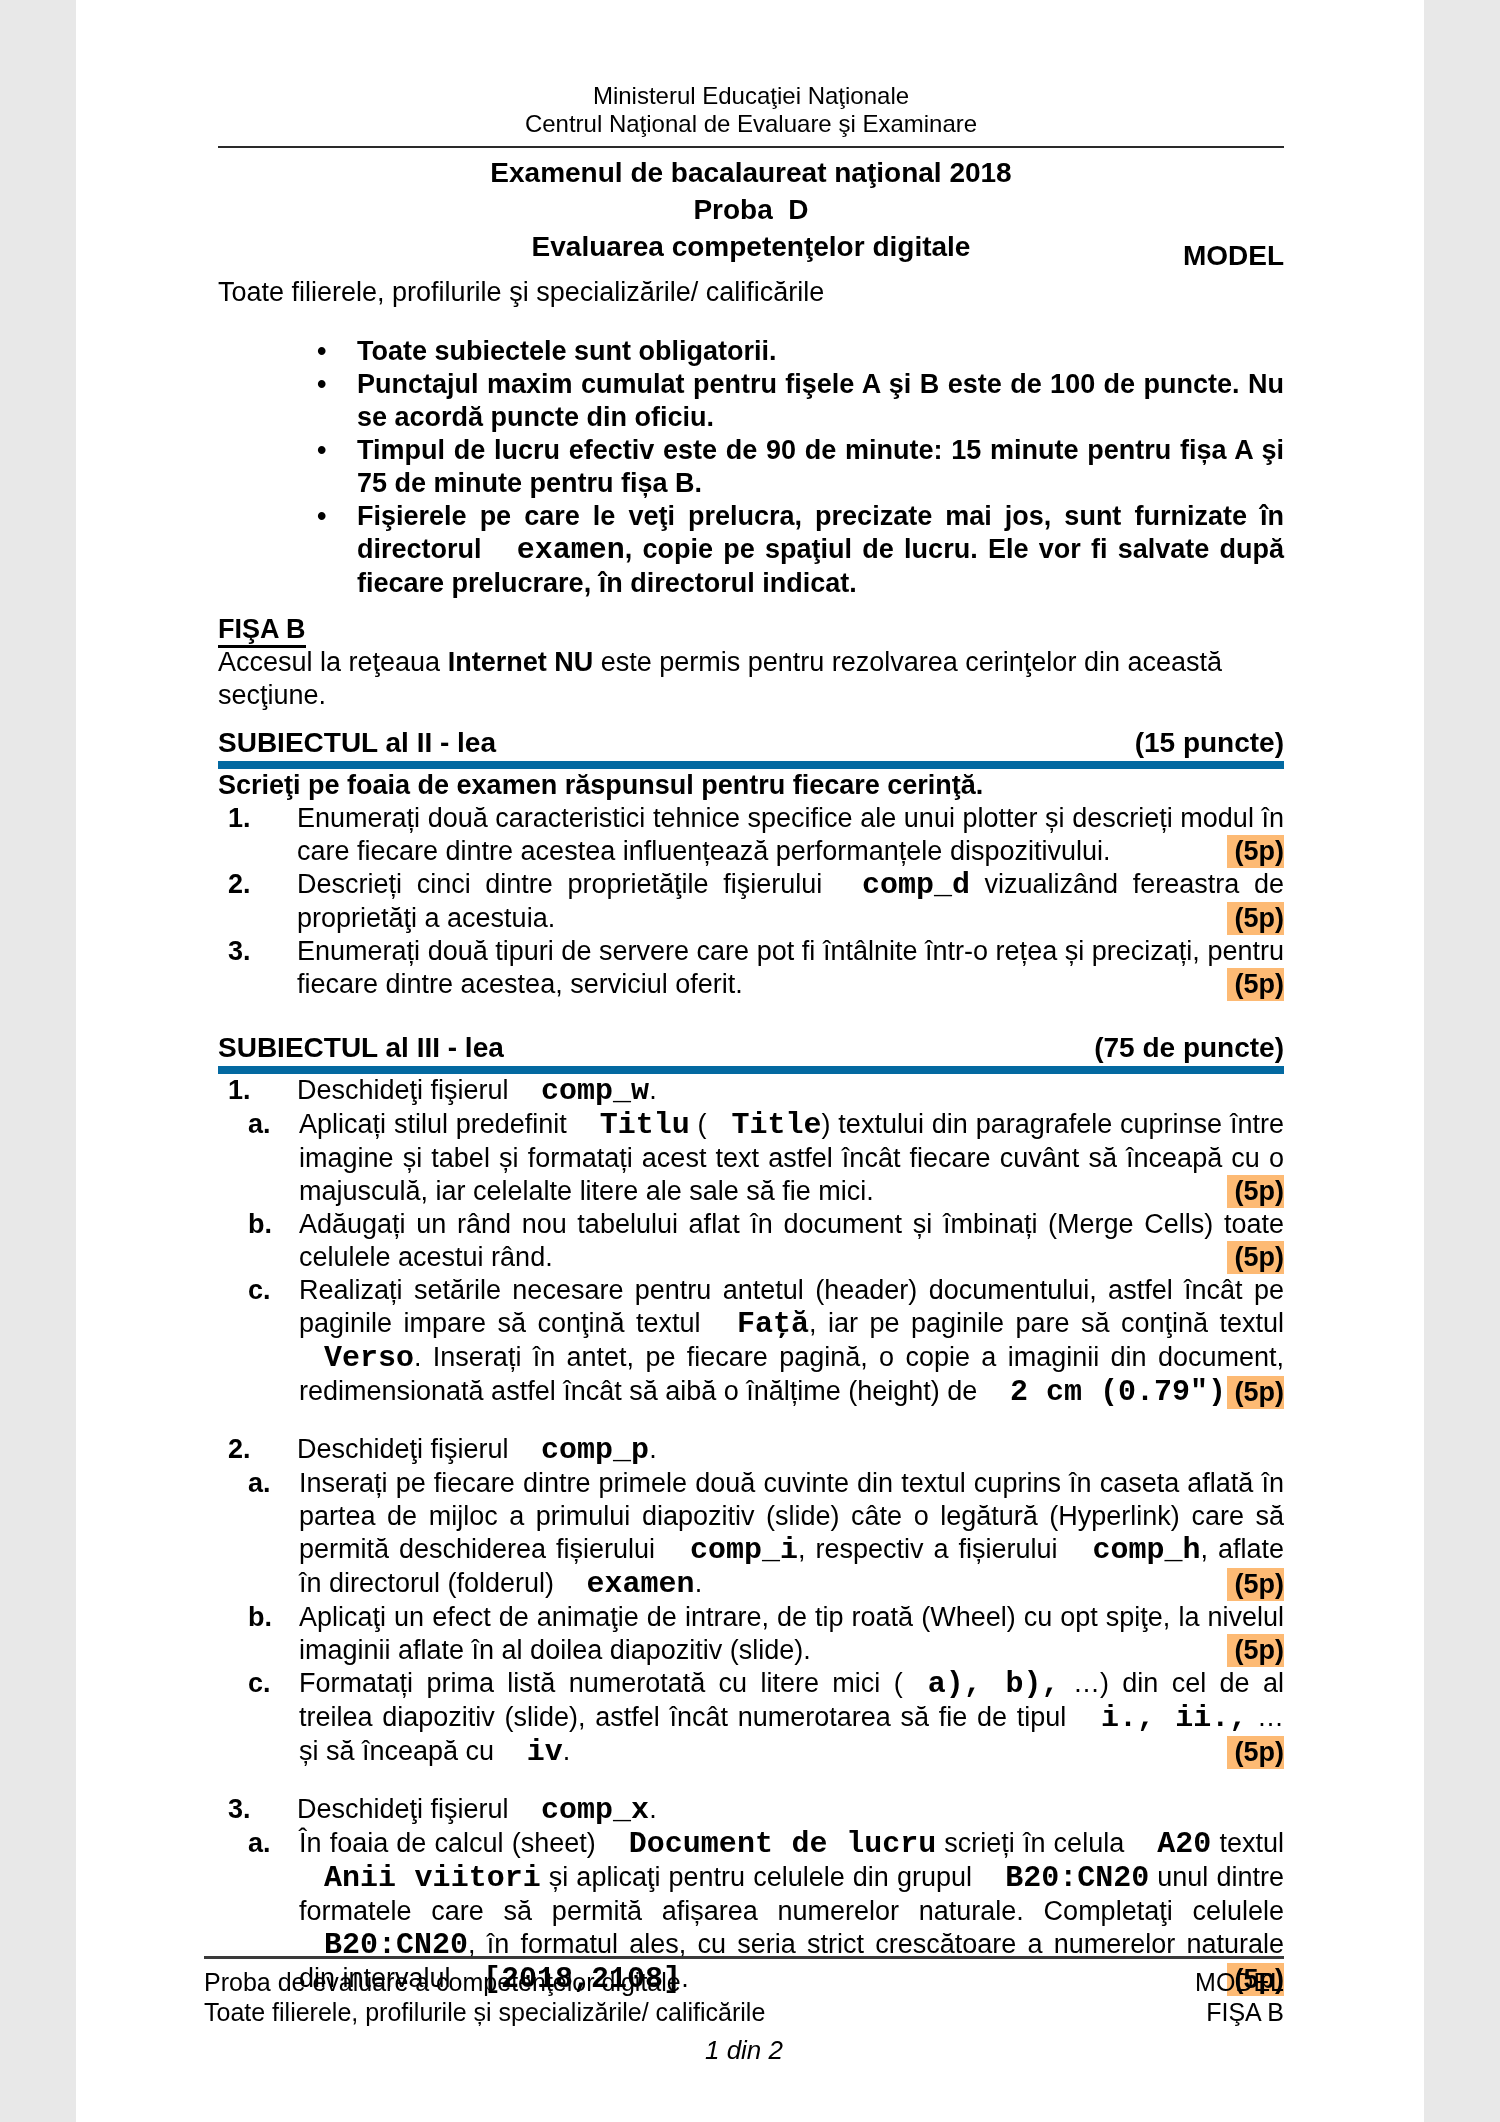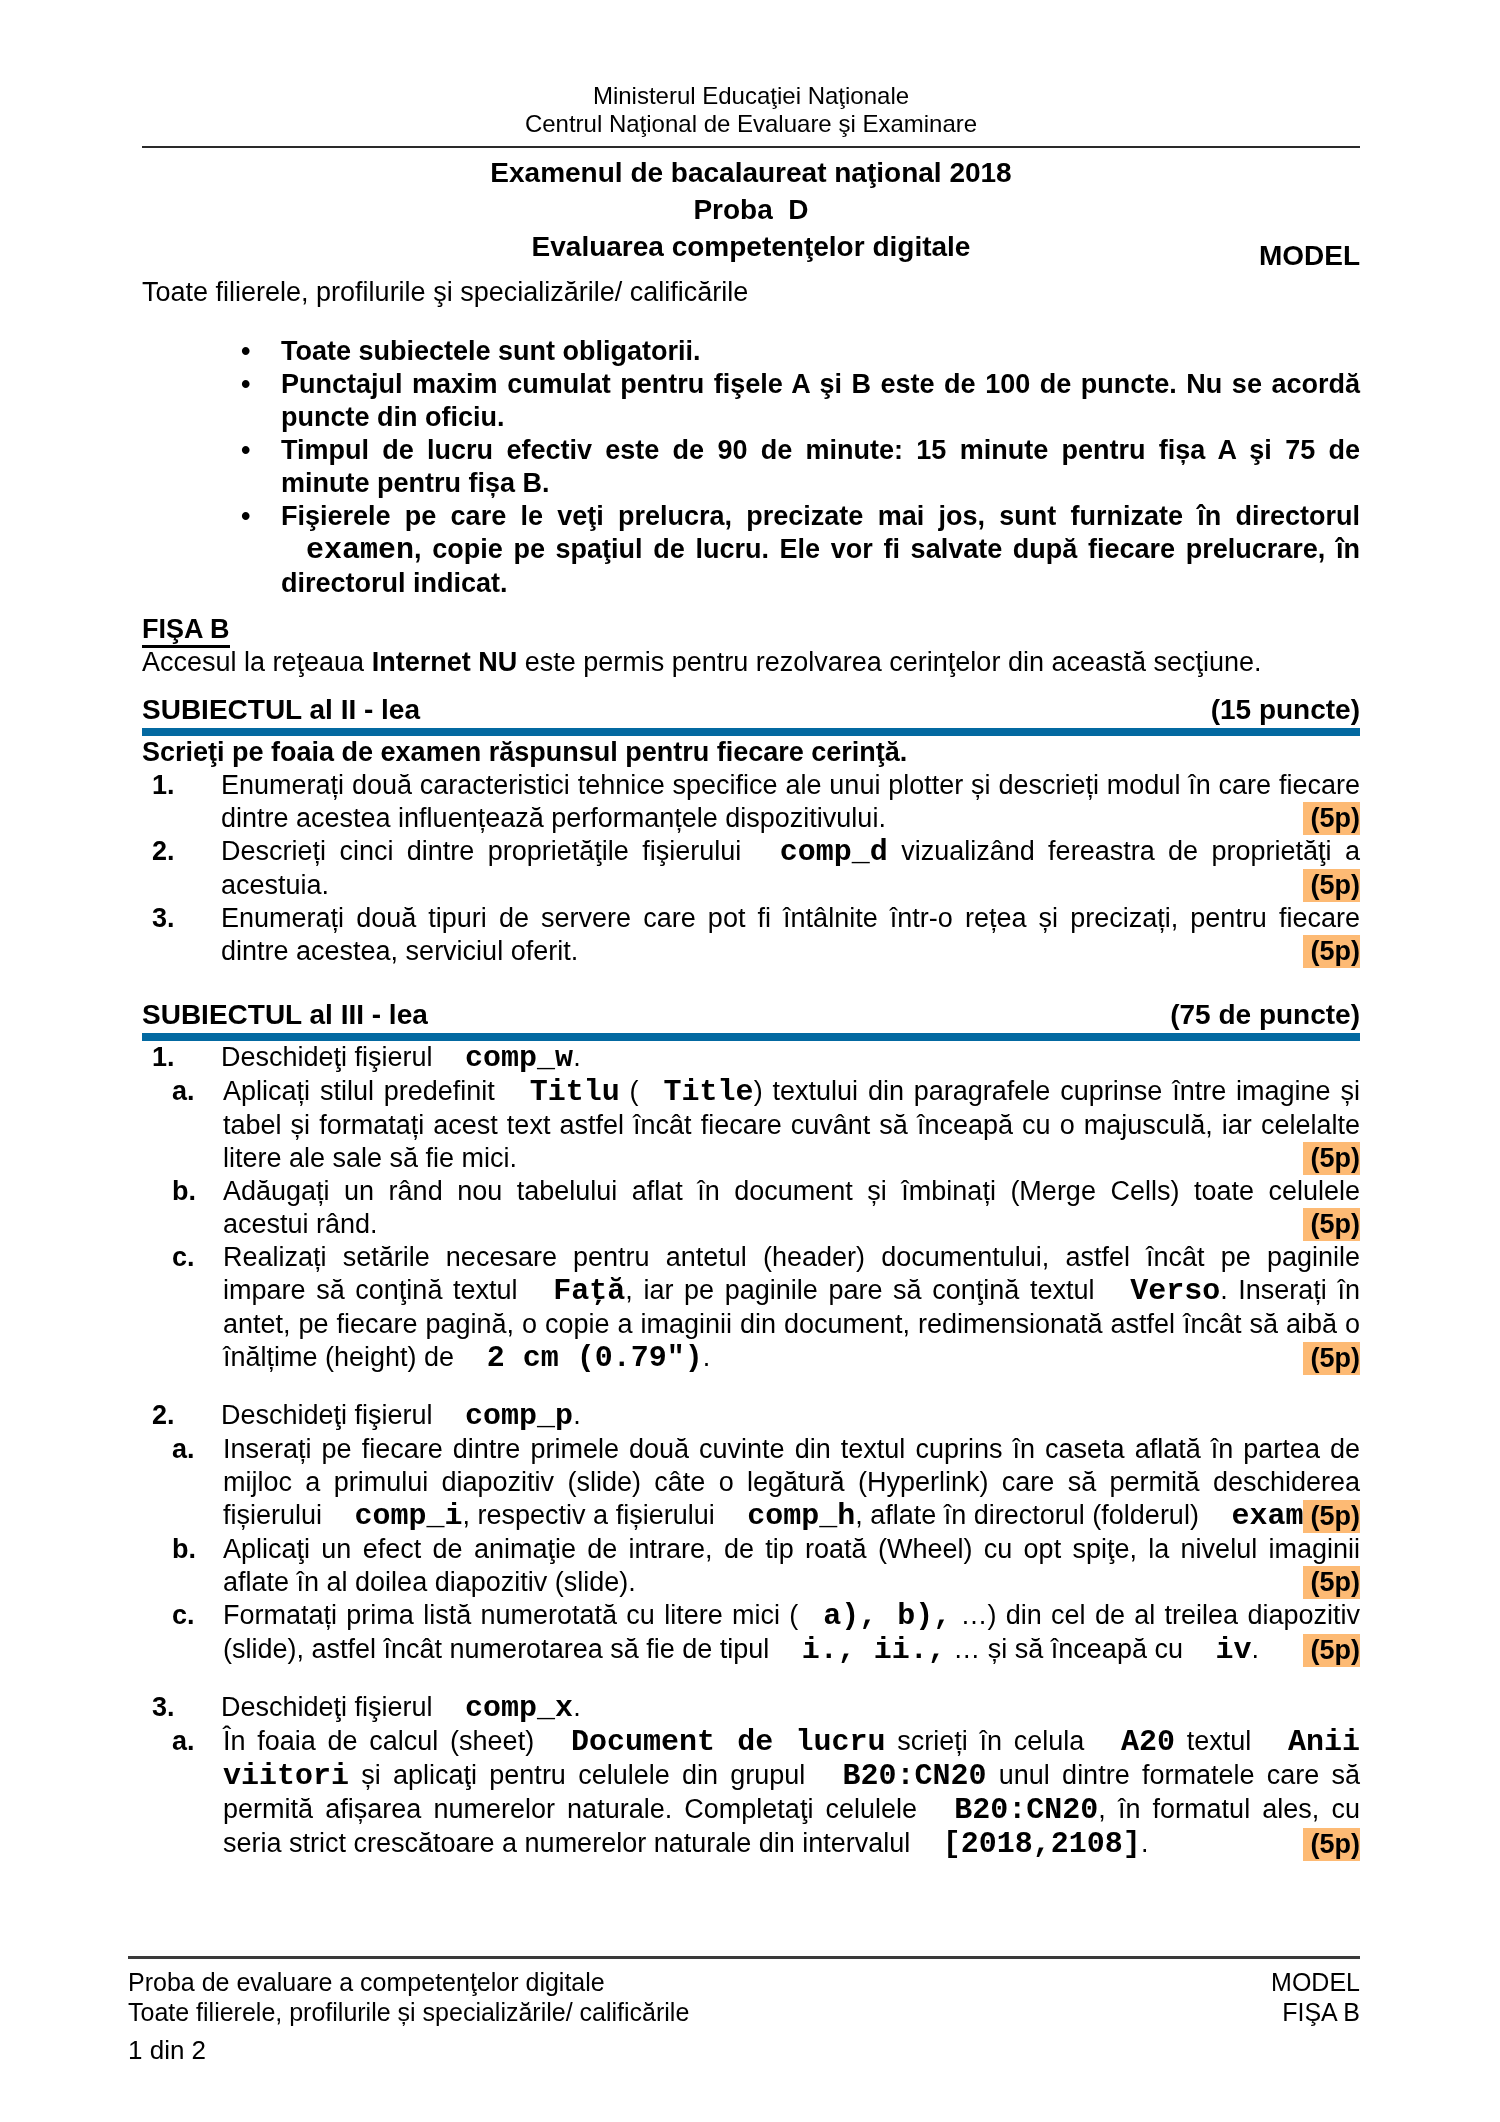--- a/index.html
+++ b/index.html
@@ -1,18 +1,18 @@
 <!DOCTYPE html>
 <html lang="ro"><head>
 <meta charset="utf-8">
 <style>
   html,body { margin:0; padding:0; background:#e8e8e8; }
   .page {
     position:relative;
-    width:1500px; height:2122px;
+    width:1348px; height:2122px;
     margin:0 auto;
     background:#ffffff;
     box-sizing:border-box;
     padding:82px 140px 0 142px;
     font-family:"Liberation Sans", sans-serif;
     font-size:27px; line-height:33px;
     color:#000;
   }
   .org-line { text-align:center; font-size:24px; line-height:28px; }
   .top-rule { border:none; border-top:2px solid #2a2a2a; margin:8px 0 6px 0; }
@@ -48,21 +48,21 @@
   .mono { font-family:"Liberation Mono", "DejaVu Sans Mono", monospace; font-weight:bold; font-size:30px;margin-left:25px; }
   .bold { font-weight:bold; }
 
   .footer {
     position:absolute; left:128px; right:140px; top:1956px;
     border-top:3px solid #3a3a3a; padding-top:8px;
     font-size:25px; line-height:30px;
   }
   .footer-row { display:flex; justify-content:space-between; }
   .footer-right { text-align:right; }
-  .page-num { margin-top:8px; font-size:26px; }
+  .page-num { text-align:center; margin-top:8px; font-size:26px;font-style:italic; }
 </style>
 </head>
 <body>
 
 <div class="page">
 
   <div class="org-line">Ministerul Educaţiei Naţionale</div>
   <div class="org-line">Centrul Naţional de Evaluare şi Examinare</div>
   <hr class="top-rule">
 

